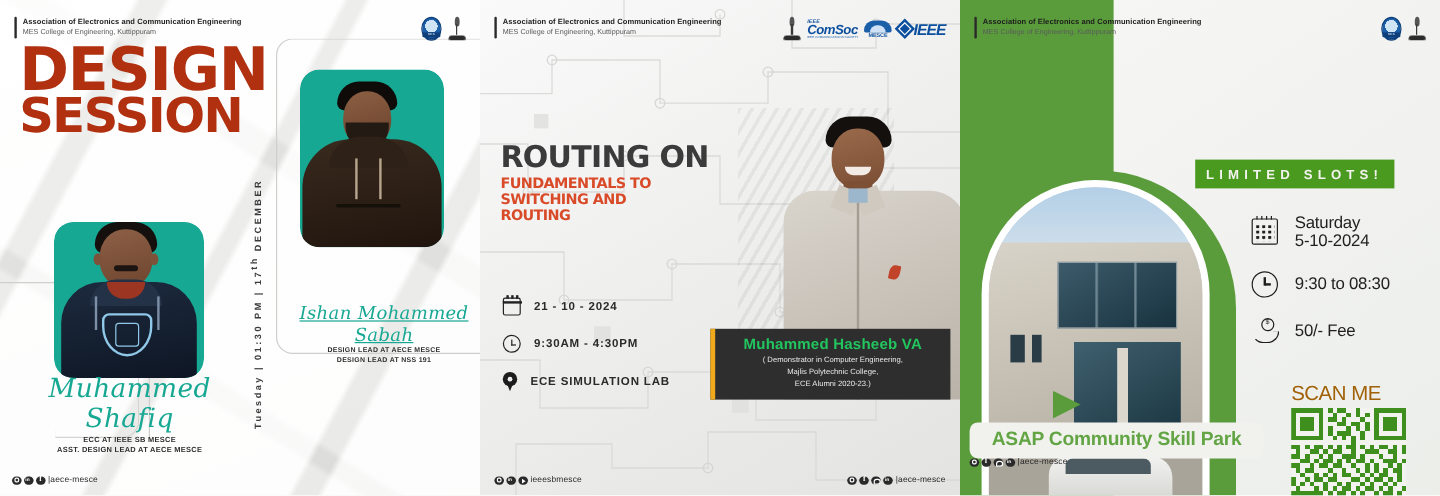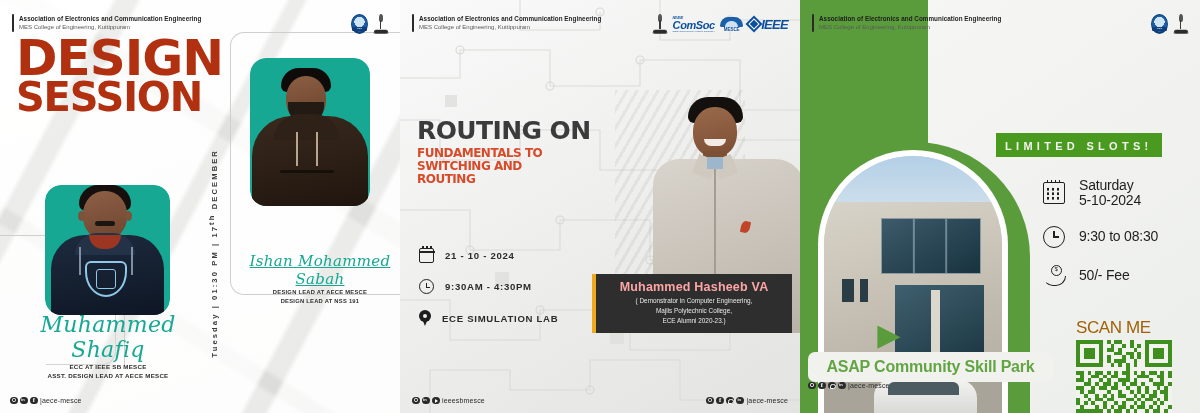--- a/index.html
+++ b/index.html
@@ -177,21 +177,21 @@
         transform:rotate(22deg); }
   .p2 .shirt .collar2 { position:absolute; left:70px; top:62px; width:20px; height:20px; background:#cfc9c0;
         transform:rotate(-22deg); }
   .p2 .shirt .inner { position:absolute; left:62px; top:62px; width:16px; height:12px; background:#9cb6cc; }
   .p2 .shirt .plk { position:absolute; left:69px; top:74px; width:1.6px; bottom:0; background:#a49d93; }
   .p2 .shirt .emb { position:absolute; left:96px; top:126px; width:9px; height:12px; background:#c1432a;
         border-radius:50% 10% 50% 10%; transform:rotate(12deg); }
 
   .p2 .plate { position:absolute; left:192px; top:274px; width:200px; z-index:18;
         background:#2e2e2e; border-left:4px solid #f0a91b; padding:6px 6px 7px; text-align:center; }
-  .p2 .plate .nm { color:#fca5a5; font-size:12.5px; font-weight:bold; letter-spacing:.2px; }
+  .p2 .plate .nm { color:#22c55e; font-size:12.5px; font-weight:bold; letter-spacing:.2px; }
   .p2 .plate .sb { color:#e8e8e8; font-size:6.4px; line-height:1.55; margin-top:2px; }
 
   
   .p3 { background:#f3f3f1; }
   .p3 .bg { position:absolute; inset:0; background:linear-gradient(145deg,#f7f7f5,#eceeea); }
   .p3 .green { position:absolute; left:0; top:0; width:128px; height:413px; background:#5a9c3c; }
   .p3 .greencurve { position:absolute; left:0; top:142px; width:230px; height:271px; background:#5a9c3c;
         border-radius:115px 115px 0 0; }
   .p3 .ttl { position:absolute; left:150px; top:48px; width:244px; text-align:right; z-index:16; }
   .p3 .ttl .l1 { font-size:23.5px; font-weight:bold; color:#2b2b2b; letter-spacing:-.9px; line-height:1.02;

